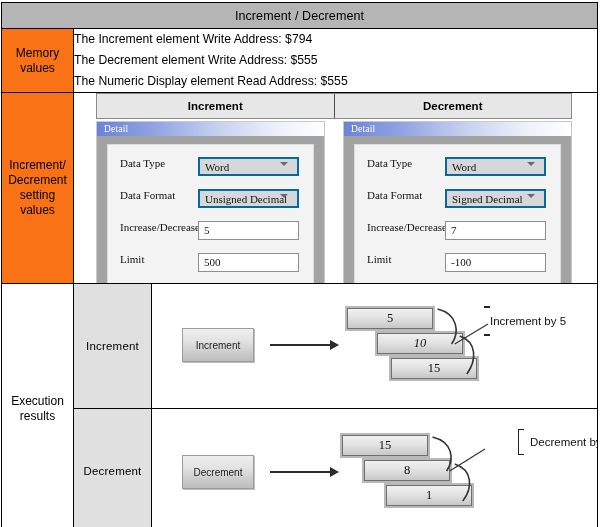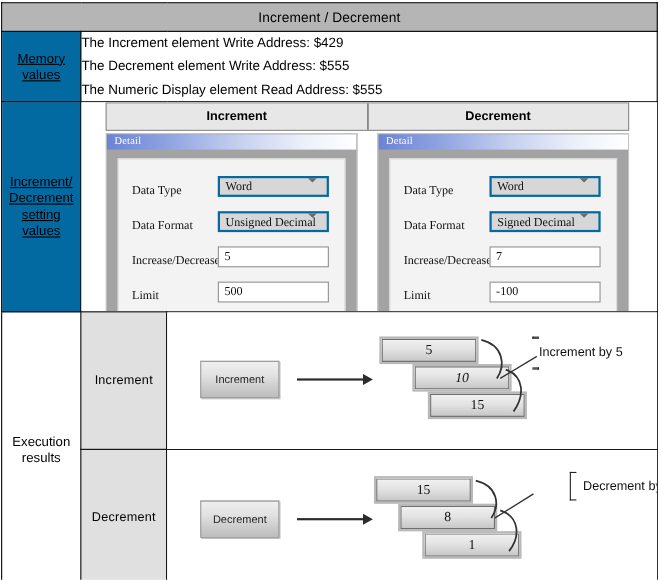--- a/index.html
+++ b/index.html
@@ -34,22 +34,21 @@
     height:25px;
     letter-spacing:.1px;
   }
 
   
   .rowlabel{
     text-align:center;
     font-size:12px;
     line-height:15px;
     width:72px;
-    background:#0369a1;
-    text-decoration:underline;
+    background:#f97316;
   }
 
   
   .mem-cell{
     padding:8px 0 8px 10px;
     font-size:12.2px;
     line-height:21px;
     background:#fff;
   }
   .mem-line{white-space:nowrap;}
@@ -112,21 +111,21 @@
   }
   .dlg-body{
     position:absolute;left:10px;right:10px;top:22px;bottom:0;
     border:1px solid #dcdcdc;
     border-bottom:none;
     background:#f3f3f3;
     box-sizing:border-box;
     padding:12px 0 0 0;
   }
   .field{
-    display:flex;align-items:flex-end;
+    display:flex;align-items:flex-start;
     height:22px;
     margin:0 0 10px 0;
     padding-left:12px;
   }
   .field:last-child{margin-bottom:0;}
   .fld-label{
     font-family:"Liberation Serif", serif;
     font-size:11px;
     width:78px;
     flex:0 0 78px;
@@ -266,21 +265,21 @@
         <tr>
       <td colspan="3" class="title-cell">Increment / Decrement</td>
     </tr>
 
     <tr>
       <td class="rowlabel">
         <div>Memory</div>
         <div>values</div>
       </td>
       <td colspan="2" class="mem-cell">
-        <div class="mem-line">The Increment element Write Address: $429</div>
+        <div class="mem-line">The Increment element Write Address: $794</div>
         <div class="mem-line">The Decrement element Write Address: $555</div>
         <div class="mem-line">The Numeric Display element Read Address: $555</div>
       </td>
     </tr>
 
     <tr>
       <td class="rowlabel">
         <div>Increment/</div>
         <div>Decrement</div>
         <div>setting</div>

